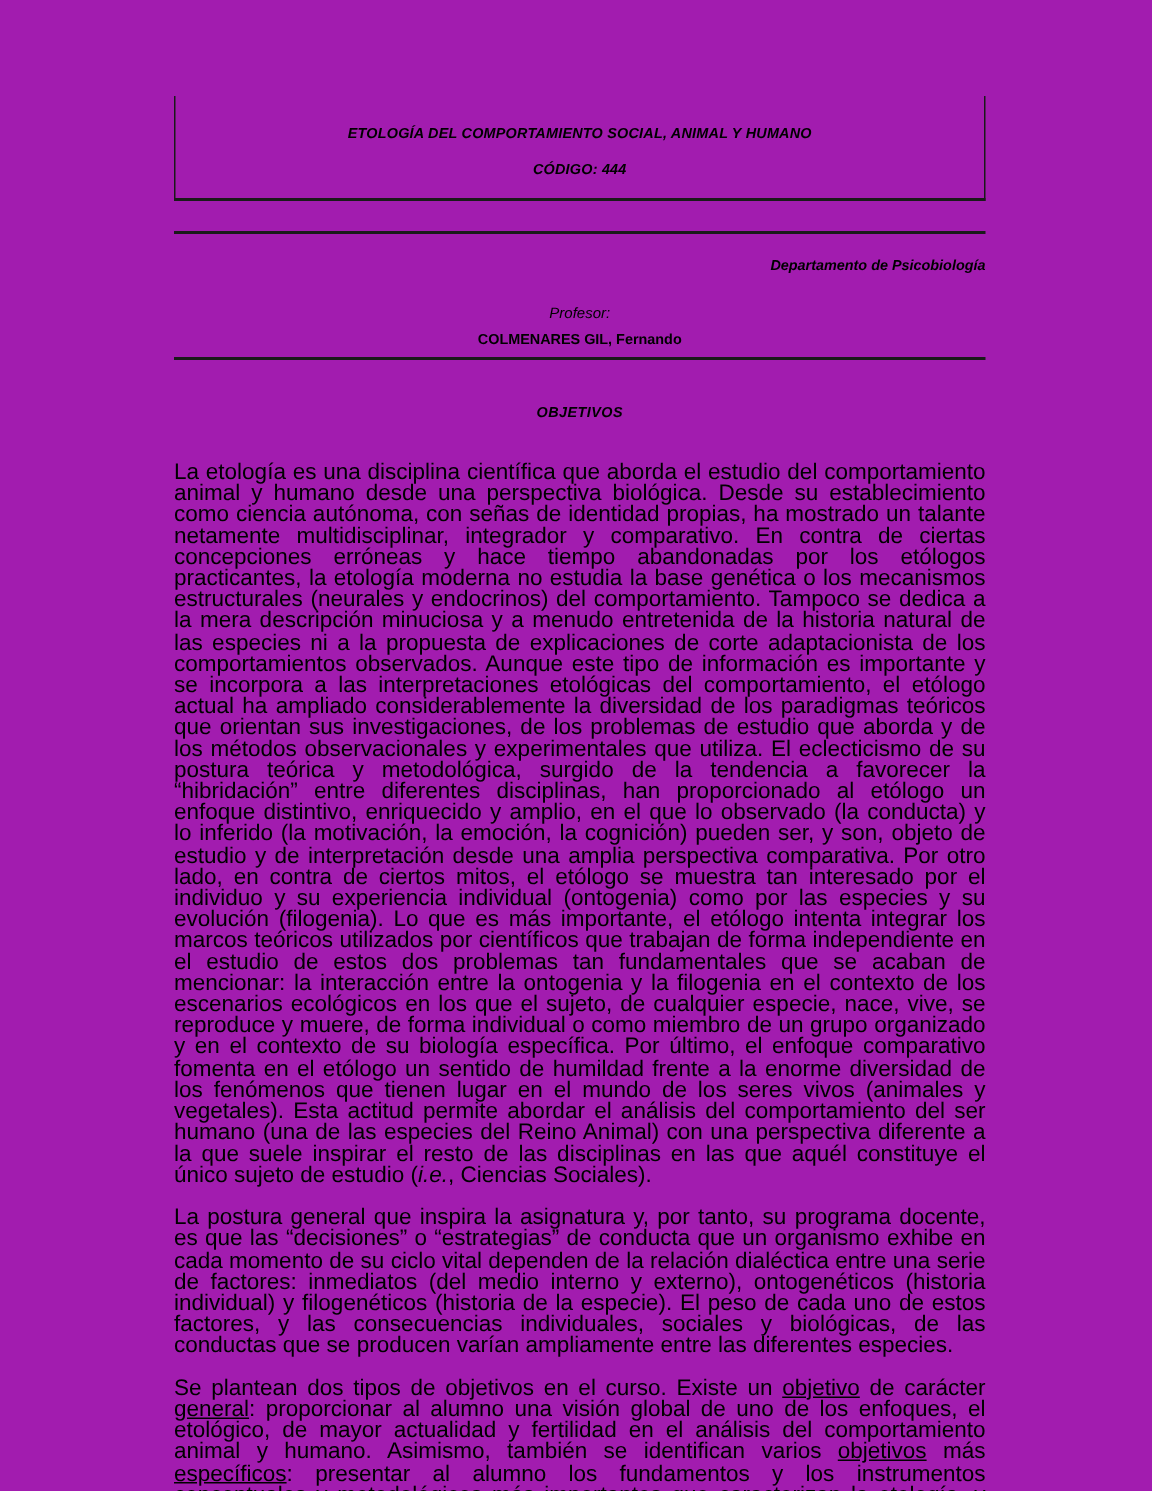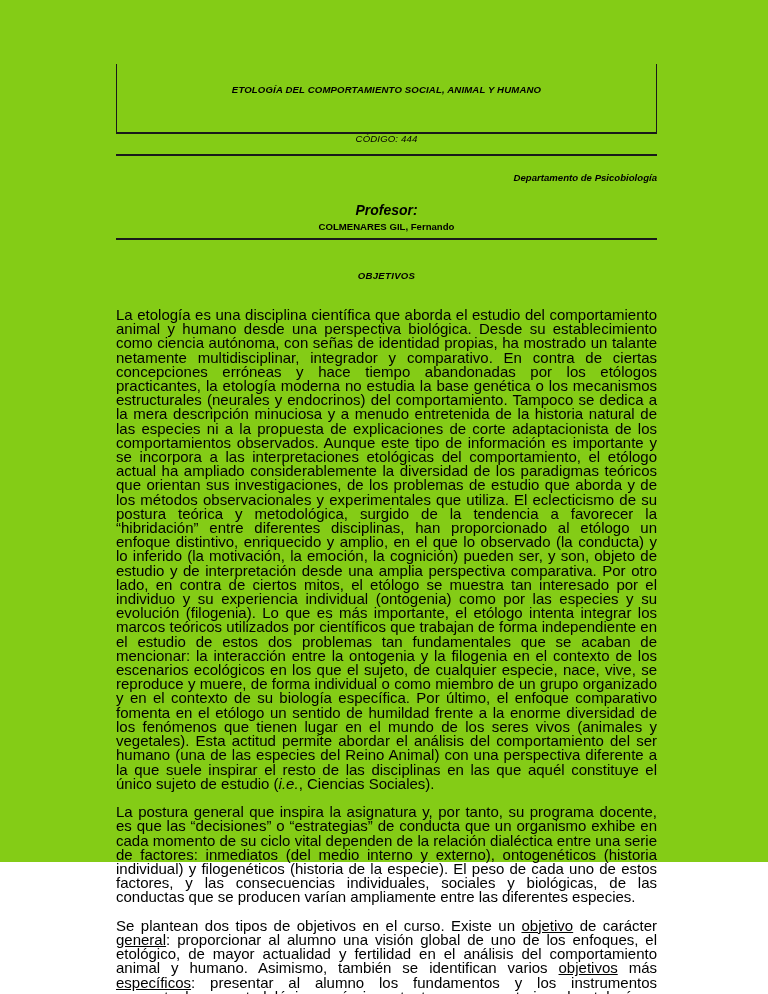--- a/index.html
+++ b/index.html
@@ -12,22 +12,22 @@
     width: 768px;
     height: 994px;
     font-family: "Liberation Sans", sans-serif;
     color: #000000;
     -webkit-font-smoothing: antialiased;
   }
 
   .page {
     position: relative;
     width: 768px;
-    height: 862px;
-    background: #84cc16;
+    height: 994px;
+    background: #a21caf;
     box-sizing: border-box;
   }
 
   
   .title-box {
     position: absolute;
     left: 116px;
     top: 64px;
     width: 541px;
     height: 70px;
@@ -40,24 +40,24 @@
   .title-main {
     font-size: 9.6px;
     font-weight: bold;
     font-style: italic;
     letter-spacing: 0.15px;
     margin-top: 20px;
     line-height: 12px;
   }
   .title-code {
     font-size: 9.6px;
-    font-weight: normal;
+    font-weight: bold;
     font-style: italic;
     letter-spacing: 0.15px;
-    margin-top: 37px;
+    margin-top: 12px;
     line-height: 12px;
   }
 
   
   .rule {
     position: absolute;
     left: 116px;
     width: 541px;
     height: 0;
     border-top: 2.2px solid #1a1a1a;
@@ -74,22 +74,22 @@
     text-align: center;
   }
   .dept-name {
     font-size: 9.6px;
     font-weight: bold;
     font-style: italic;
     line-height: 12px;
     text-align: right;
   }
   .prof-label {
-    font-size: 14px;
-    font-weight: bold;
+    font-size: 10px;
+    font-weight: normal;
     font-style: italic;
     line-height: 12px;
     margin-top: 20px;
   }
   .prof-name {
     font-size: 9.6px;
     font-weight: bold;
     line-height: 13px;
     margin-top: 4px;
   }

